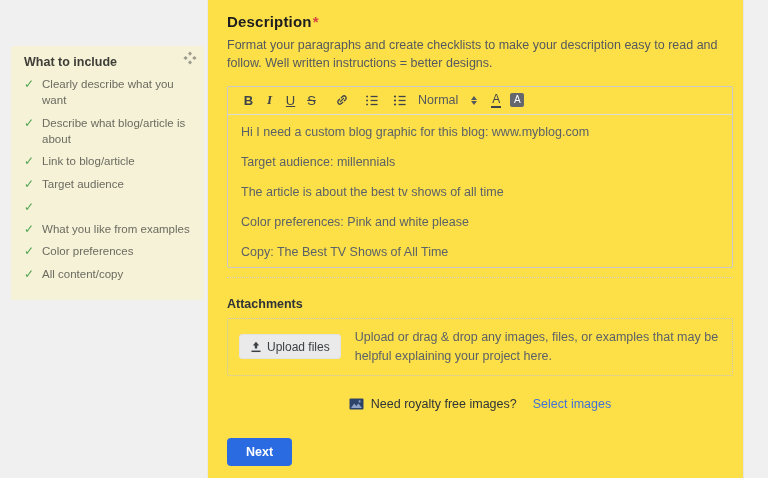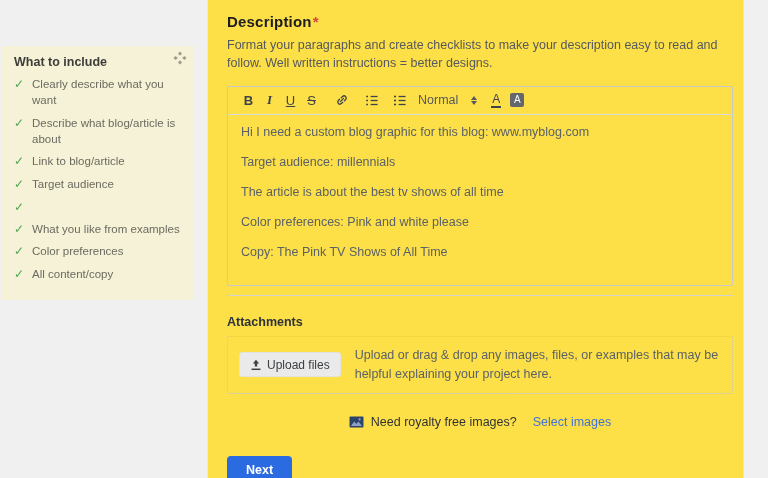--- a/index.html
+++ b/index.html
@@ -62,21 +62,21 @@
     margin-left:14px; font-size:12px; line-height:1;
     border-bottom:2px solid #3f4349; padding:0 1px 1px;
   }
   .tb-bgcolor {
     margin-left:9px; font-size:10px; line-height:1; color:#fff;
     background:#64686e; border-radius:2px;
     width:14px; height:14px; display:flex; align-items:center; justify-content:center;
   }
 
   .editor-body {
-    height:170px; padding:9px 13px;
+    height:152px; padding:9px 13px;
     font-size:12.5px; color:#5c6167; cursor:text;
   }
   .editor-body p { margin:0 0 13px; line-height:17px; }
 
   .section-divider { border:none; border-top:1px dotted #cdcdcd; margin:9px 0 0; }
 
   
   .attach-title { font-size:12.5px; font-weight:bold; color:#2f3337; margin:19px 0 7px; }
   .dropzone {
     border:1px dotted #c6c6c6; border-radius:2px;
@@ -107,21 +107,21 @@
     margin-top:27px; display:block;
     background:#2a6be2; color:#fff;
     border:none; border-radius:4px;
     width:65px; height:28px;
     font-size:12.5px; font-weight:bold; cursor:pointer;
     font-family:"Liberation Sans", sans-serif;
   }
 
   
   .checklist-panel {
-    position:absolute; left:1px; top:46px;
+    position:absolute; left:11px; top:46px;
     width:193px; min-height:212px;
     background:#f6f2d7; border-radius:2px;
     padding:9px 10px 10px 13px;
   }
   .drag-handle { position:absolute; top:5px; right:7px; cursor:move; }
   .cl-title { font-size:12.5px; font-weight:bold; color:#3e3e38; margin:0 0 8px; }
   .cl-list { list-style:none; margin:0; padding:0; }
   .cl-item { display:flex; gap:8px; font-size:11.5px; color:#6b6b60; line-height:1.38; margin-bottom:7px; }
   .check { color:#53a653; font-size:12px; line-height:1.2; flex:0 0 auto; }
 </style>
@@ -189,21 +189,21 @@
 
         <span class="tb-color">A</span>
         <span class="tb-bgcolor">A</span>
       </div>
 
       <div class="editor-body">
         <p>Hi I need a custom blog graphic for this blog: www.myblog.com</p>
         <p>Target audience: millennials</p>
         <p>The article is about the best tv shows of all time</p>
         <p>Color preferences: Pink and white please</p>
-        <p>Copy: The Pink TV Shows of All Time</p>
+        <p>Copy: The Best TV Shows of All Time</p>
       </div>
     </div>
 
     <hr class="section-divider">
 
     <div class="attach-title">Attachments</div>
 
     <div class="dropzone">
       <button class="upload-btn">
         <svg width="12" height="12" viewBox="0 0 12 12">

